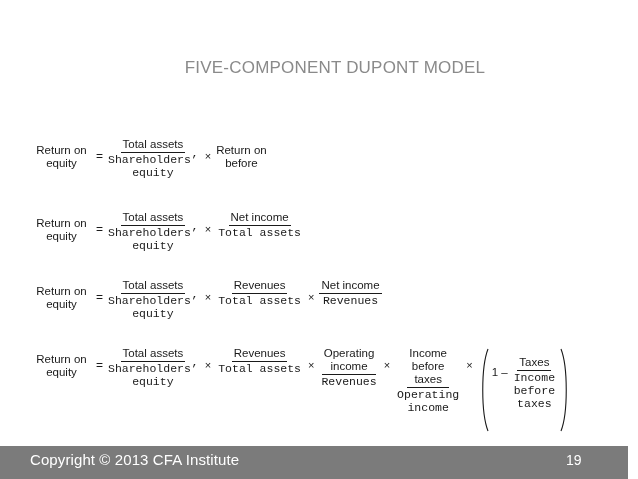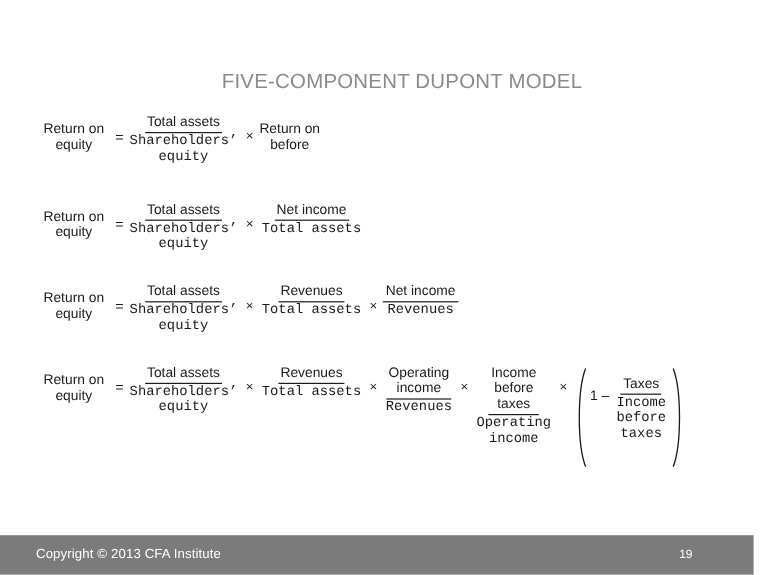--- a/index.html
+++ b/index.html
@@ -42,20 +42,21 @@
 
   .equation-row {
     position: absolute;
     left: 30px;
     display: flex;
     flex-direction: row;
     align-items: flex-start;
     font-size: 11.5px;
     line-height: 1.12;
     white-space: nowrap;
+    margin-top: 42px;
   }
 
   .row-1 { top: 0px; }
   .row-2 { top: 73px; }
   .row-3 { top: 141px; }
   .row-4 { top: 209px; }
 
   
   .lhs {
     text-align: center;
@@ -138,29 +139,29 @@
     left: 0;
     bottom: 0;
     width: 628px;
     height: 33px;
     background: #7b7b7b;
   }
   .footer-copyright {
     position: absolute;
     left: 30px;
     bottom: 11px;
-    font-size: 11px;
+    font-size: 15px;
     color: #ffffff;
     letter-spacing: 0.1px;
   }
   .footer-pagenum {
     position: absolute;
     left: 566px;
     bottom: 11px;
-    font-size: 10px;
+    font-size: 14px;
     color: #ffffff;
   }
 </style>
 </head>
 <body>
 
 <div class="slide-title">FIVE-COMPONENT DUPONT MODEL</div>
 
 <div class="equations">
 

